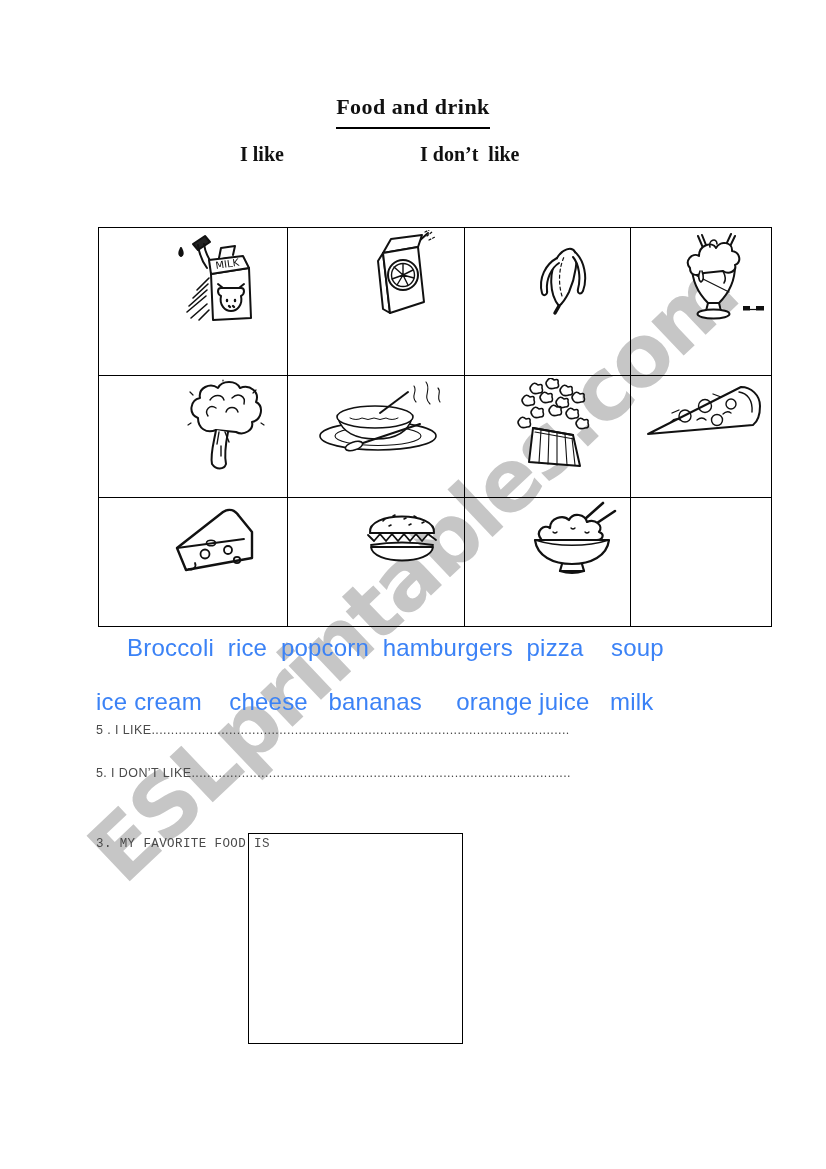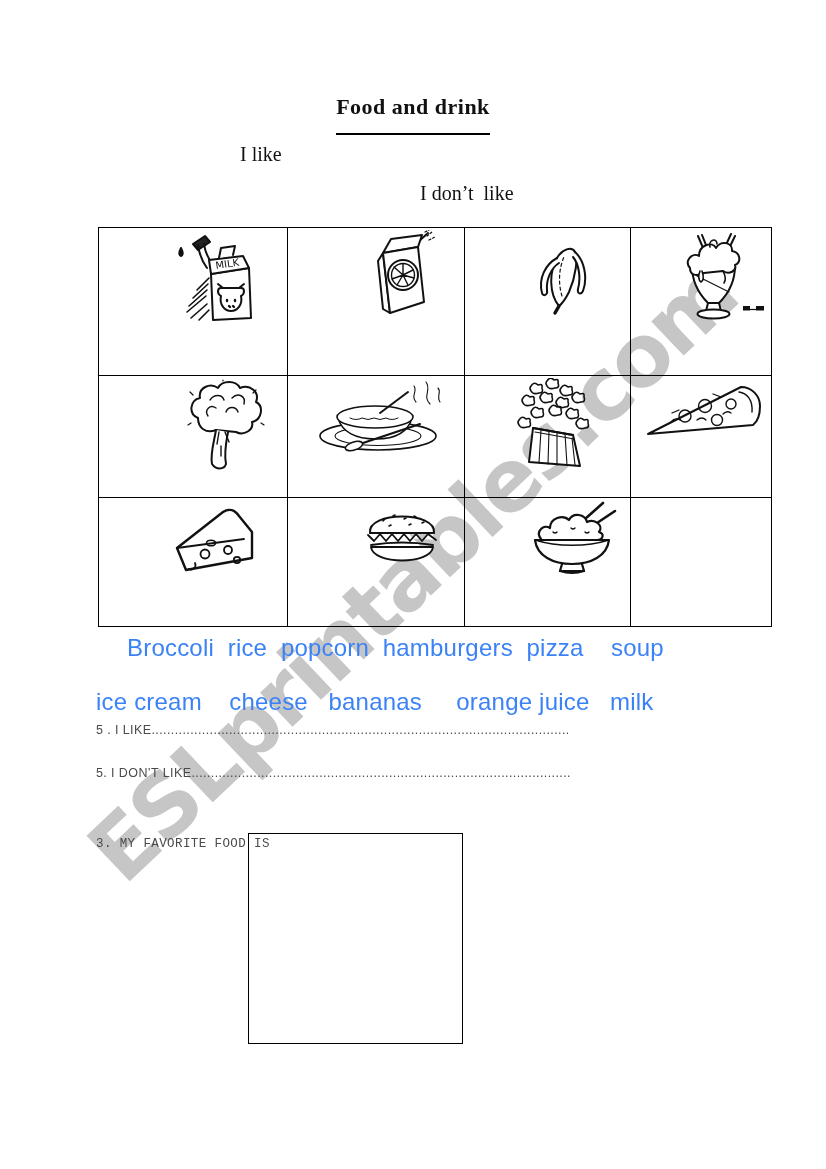--- a/index.html
+++ b/index.html
@@ -5,24 +5,24 @@
   html,body{margin:0;padding:0;background:#fff;}
   .page{position:relative;width:826px;height:1169px;background:#fff;overflow:hidden;
         font-family:"Liberation Sans",sans-serif;color:#111;}
   .watermark{position:absolute;left:412px;top:572px;z-index:0;
         transform:translate(-50%,-50%) rotate(-43.5deg);
         font-family:"DejaVu Sans",sans-serif;font-weight:bold;font-size:86px;
         letter-spacing:-3px;color:#c6c6c6;white-space:nowrap;pointer-events:none;}
   .content{position:relative;z-index:1;}
   .title{position:absolute;left:0;right:0;top:94px;text-align:center;
         font-family:"Liberation Serif",serif;font-weight:bold;font-size:22px;letter-spacing:.5px;}
-  .title span{border-bottom:2px solid #000;padding-bottom:14px;}
+  .title span{border-bottom:2px solid #000;padding-bottom:8px;}
   .subhead{position:absolute;top:143px;font-family:"Liberation Serif",serif;
-        font-weight:normal;font-size:20px;white-space:pre;}
-  .sub-left{left:240px;} .sub-right{left:420px;margin-top:39px;}
+        font-weight:bold;font-size:20px;white-space:pre;}
+  .sub-left{left:240px;} .sub-right{left:420px;}
   .food-grid{position:absolute;left:98px;top:227px;display:grid;
         grid-template-columns:189px 177px 166px 140px;
         grid-template-rows:148px 122px 128px;border:1px solid #000;}
   .cell{position:relative;border-right:1px solid #000;border-bottom:1px solid #000;background:transparent;}
   .cell:nth-child(4n){border-right:none;}
   .cell:nth-child(n+9){border-bottom:none;}
   .cell svg{position:absolute;}
   .wordbank{position:absolute;font-size:24px;color:#3b82f6;white-space:pre;letter-spacing:.2px;}
   .wb1{left:127px;top:634px;} .wb2{left:96px;top:688px;}
   .qline{position:absolute;left:96px;width:474px;font-size:12.5px;color:#4a4a4a;

